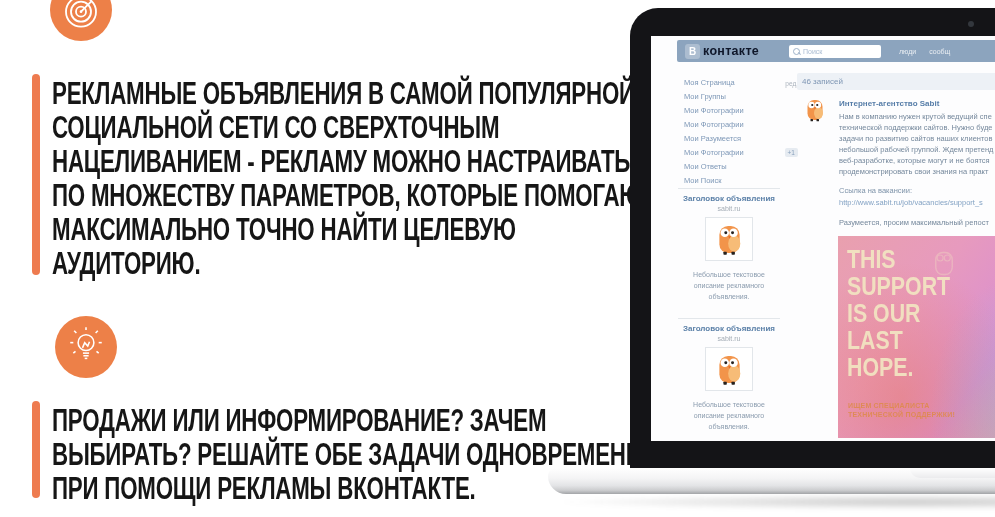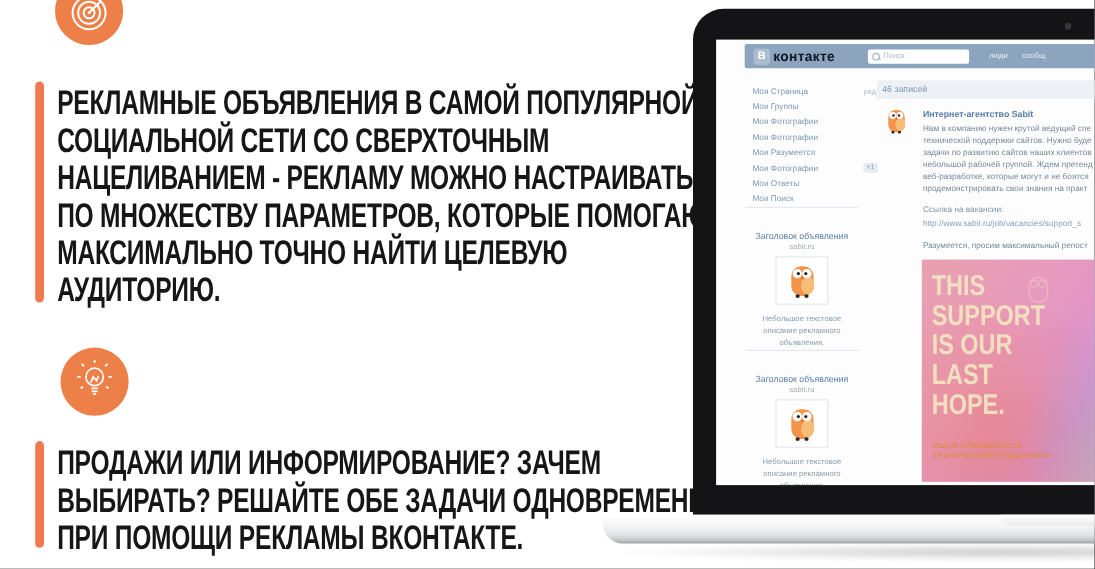--- a/index.html
+++ b/index.html
@@ -82,21 +82,21 @@
     height:14px;display:flex;align-items:flex-end;justify-content:space-between;
     color:#7E98B7;font-size:7.5px;cursor:pointer;
   }
   .vk-nav-extra{color:#A9B2BC;font-size:6.5px;}
   .vk-nav-badge{
     background:#E6EBF1;color:#88A0BC;font-size:6.5px;border-radius:2px;padding:1px 3px;
   }
   .vk-divider{position:absolute;left:27px;width:102px;height:1px;background:#E3E7EB;}
 
   .vk-ad{position:absolute;left:20px;width:116px;text-align:center;cursor:pointer;}
-  .vk-ad-title{color:#5B80A8;font-size:8px;font-weight:normal;margin-top:16px;}
+  .vk-ad-title{color:#5B80A8;font-size:8px;font-weight:bold;}
   .vk-ad-domain{color:#A3ACB5;font-size:7px;margin-top:2px;}
   .vk-ad-imgbox{
     width:48px;height:44px;margin:5px auto 0;background:#fff;border:1px solid #E2E6EA;
     display:flex;align-items:center;justify-content:center;box-sizing:border-box;
   }
   .vk-ad-desc{color:#8A9BAD;font-size:7px;line-height:11px;margin-top:8px;padding:0 6px;}
 
   .vk-feed{position:absolute;left:146px;top:37px;width:430px;}
   .vk-feed-bar{
     height:17px;background:#EDF1F6;border-radius:2px;color:#7E96B4;font-size:8px;

